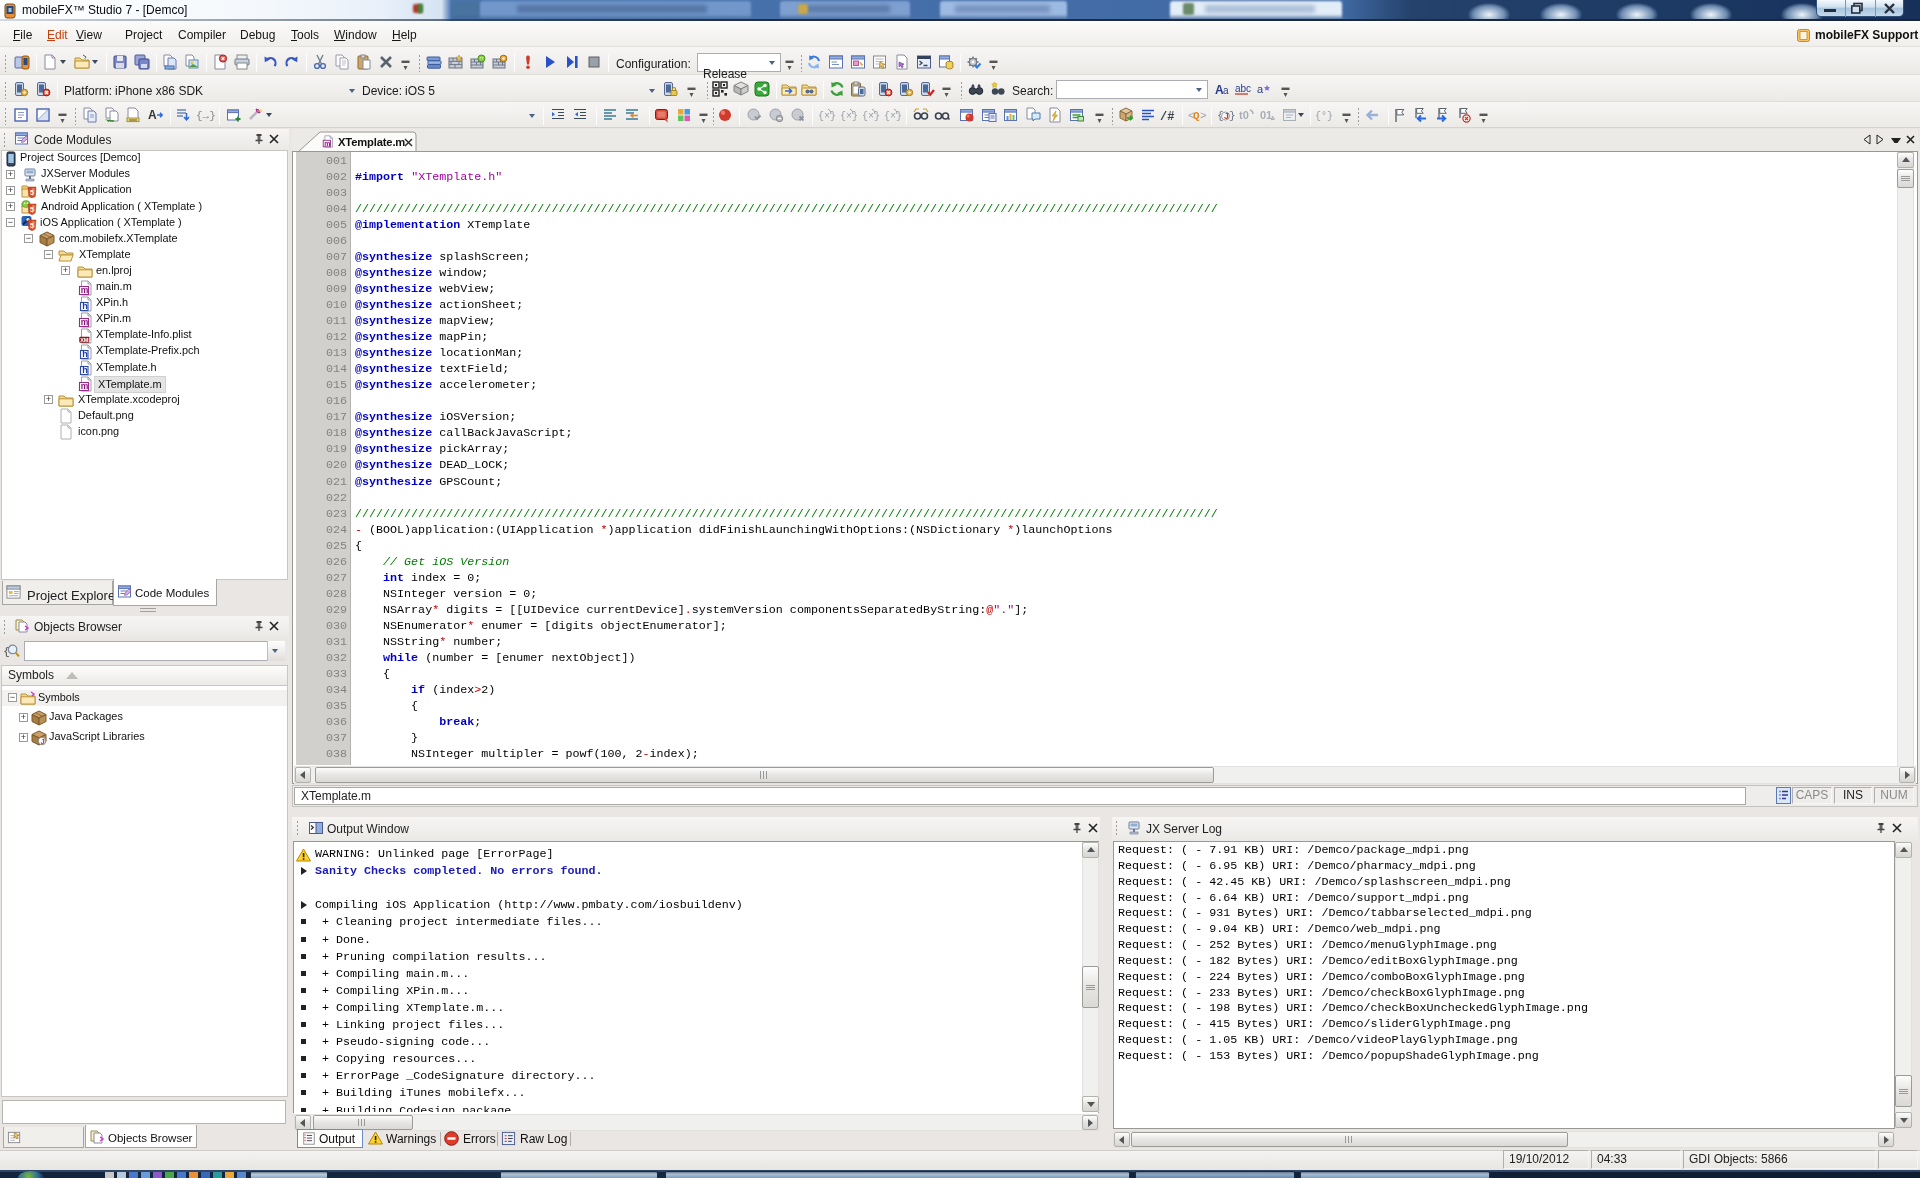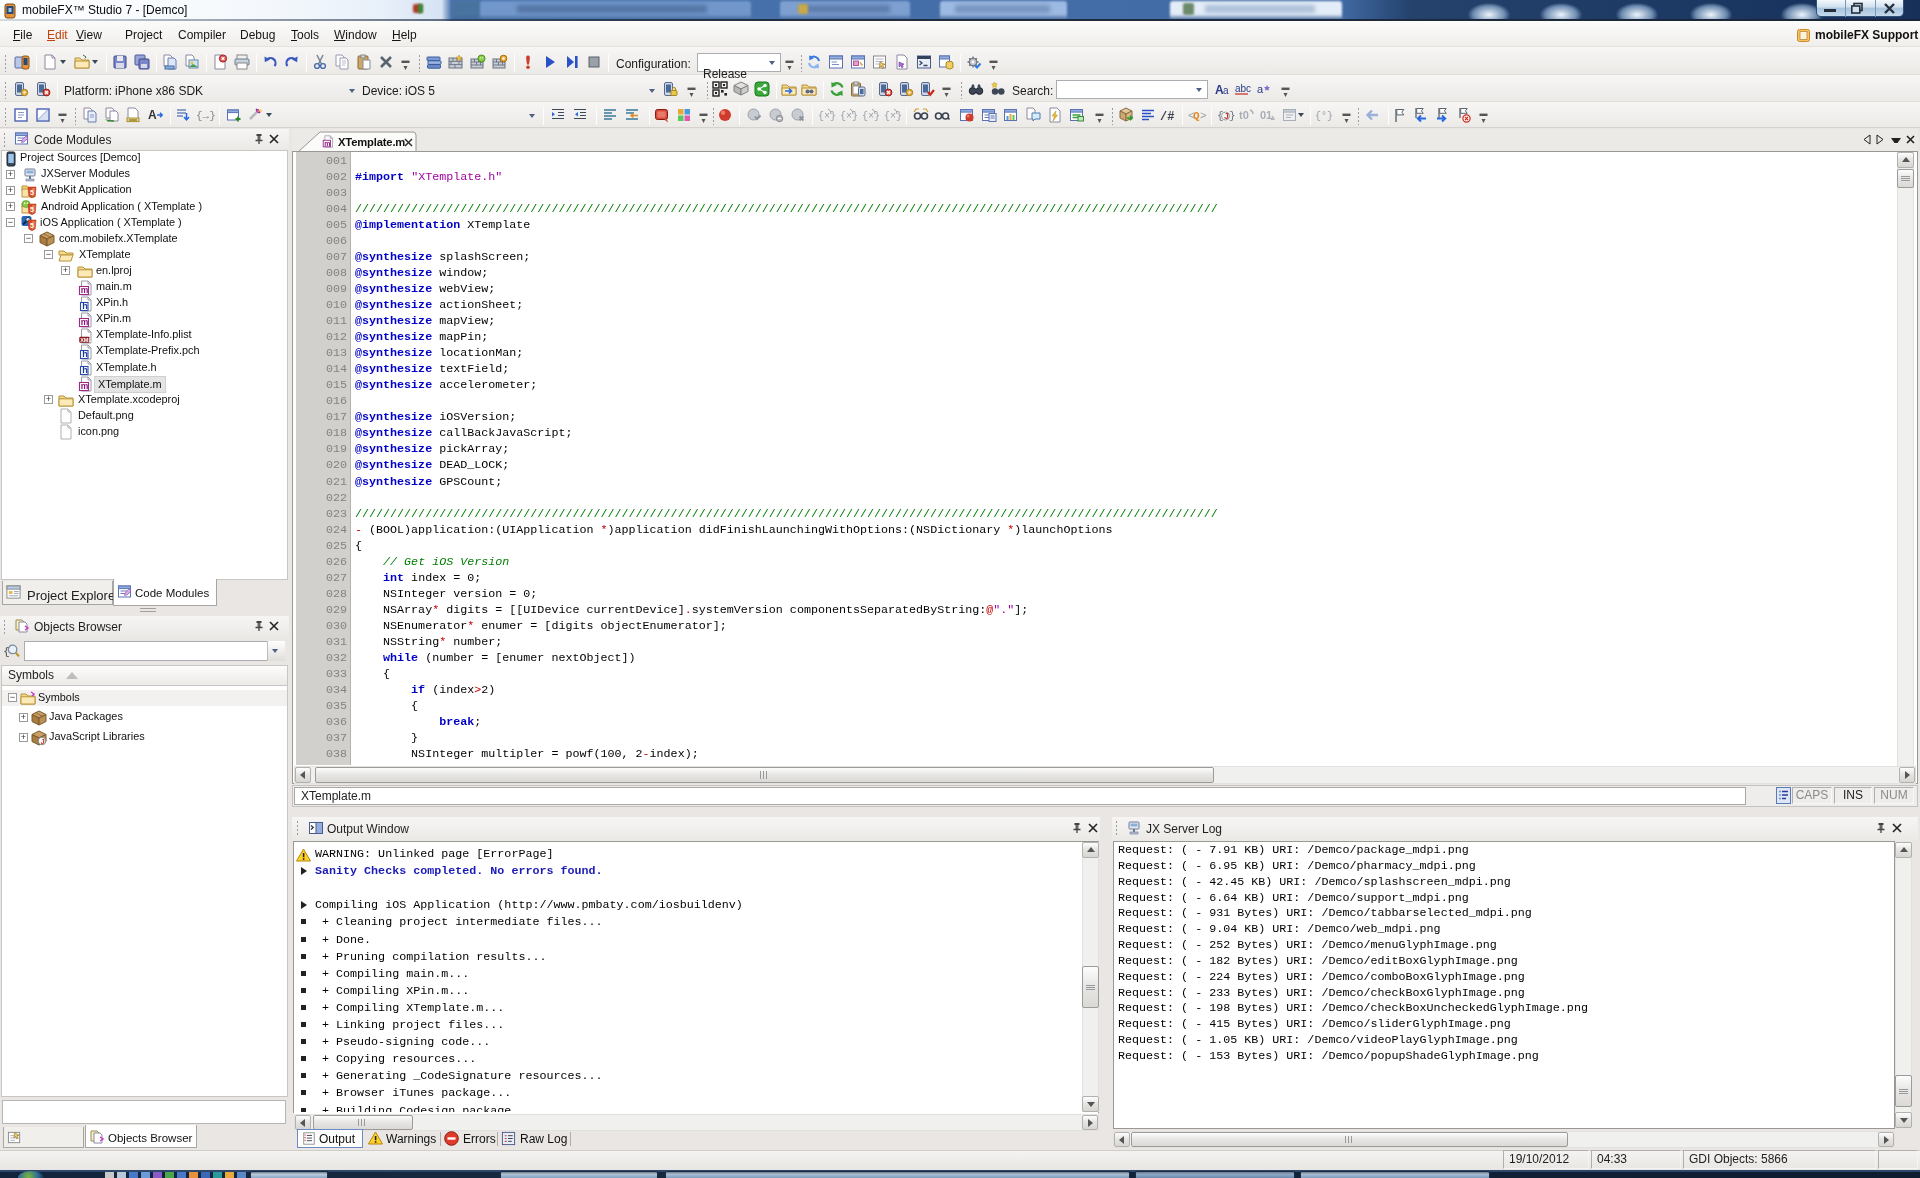--- a/index.html
+++ b/index.html
@@ -1018,23 +1018,23 @@
 <div class="abs mono" style="left:315px;top:983.8px;color:#000;font-weight:normal"> + Compiling XPin.m...</div>
 <div class="abs" style="left:301px;top:1004.9px;width:5px;height:5px;background:#222"></div>
 <div class="abs mono" style="left:315px;top:1000.9px;color:#000;font-weight:normal"> + Compiling XTemplate.m...</div>
 <div class="abs" style="left:301px;top:1022.0px;width:5px;height:5px;background:#222"></div>
 <div class="abs mono" style="left:315px;top:1018.0px;color:#000;font-weight:normal"> + Linking project files...</div>
 <div class="abs" style="left:301px;top:1039.1px;width:5px;height:5px;background:#222"></div>
 <div class="abs mono" style="left:315px;top:1035.1px;color:#000;font-weight:normal"> + Pseudo-signing code...</div>
 <div class="abs" style="left:301px;top:1056.2px;width:5px;height:5px;background:#222"></div>
 <div class="abs mono" style="left:315px;top:1052.2px;color:#000;font-weight:normal"> + Copying resources...</div>
 <div class="abs" style="left:301px;top:1073.3px;width:5px;height:5px;background:#222"></div>
-<div class="abs mono" style="left:315px;top:1069.3px;color:#000;font-weight:normal"> + Generating _CodeSignature resources...</div>
+<div class="abs mono" style="left:315px;top:1069.3px;color:#000;font-weight:normal"> + ErrorPage _CodeSignature directory...</div>
 <div class="abs" style="left:301px;top:1090.4px;width:5px;height:5px;background:#222"></div>
-<div class="abs mono" style="left:315px;top:1086.4px;color:#000;font-weight:normal"> + Browser iTunes package...</div>
+<div class="abs mono" style="left:315px;top:1086.4px;color:#000;font-weight:normal"> + Building iTunes mobilefx...</div>
 <div class="abs" style="left:301px;top:1107.5px;width:5px;height:5px;background:#222"></div>
 <div class="abs mono" style="left:315px;top:1103.5px;color:#000;font-weight:normal"> + Building Codesign package...</div>
 <div class="abs" style="left:294px;top:1112px;width:804px;height:2px;background:#fff"></div>
 <div class="scrtrack" style="left:1082px;top:842px;width:17px;height:270px"></div>
 <div class="scrbtn" style="left:1082px;top:842px;width:17px;height:16px"></div>
 <div class="tri" style="left:1087px;top:847px;border-left:4px solid transparent;border-right:4px solid transparent;border-bottom:5px solid #555"></div>
 <div class="scrthumb" style="left:1082px;top:966px;width:17px;height:42px"></div>
 <div class="abs" style="left:1086px;top:985px;width:9px;height:1px;background:#999;box-shadow:0 2px #999,0 4px #999"></div>
 <div class="scrbtn" style="left:1082px;top:1096px;width:17px;height:16px"></div>
 <div class="tri" style="left:1087px;top:1102px;border-left:4px solid transparent;border-right:4px solid transparent;border-top:5px solid #555"></div>

